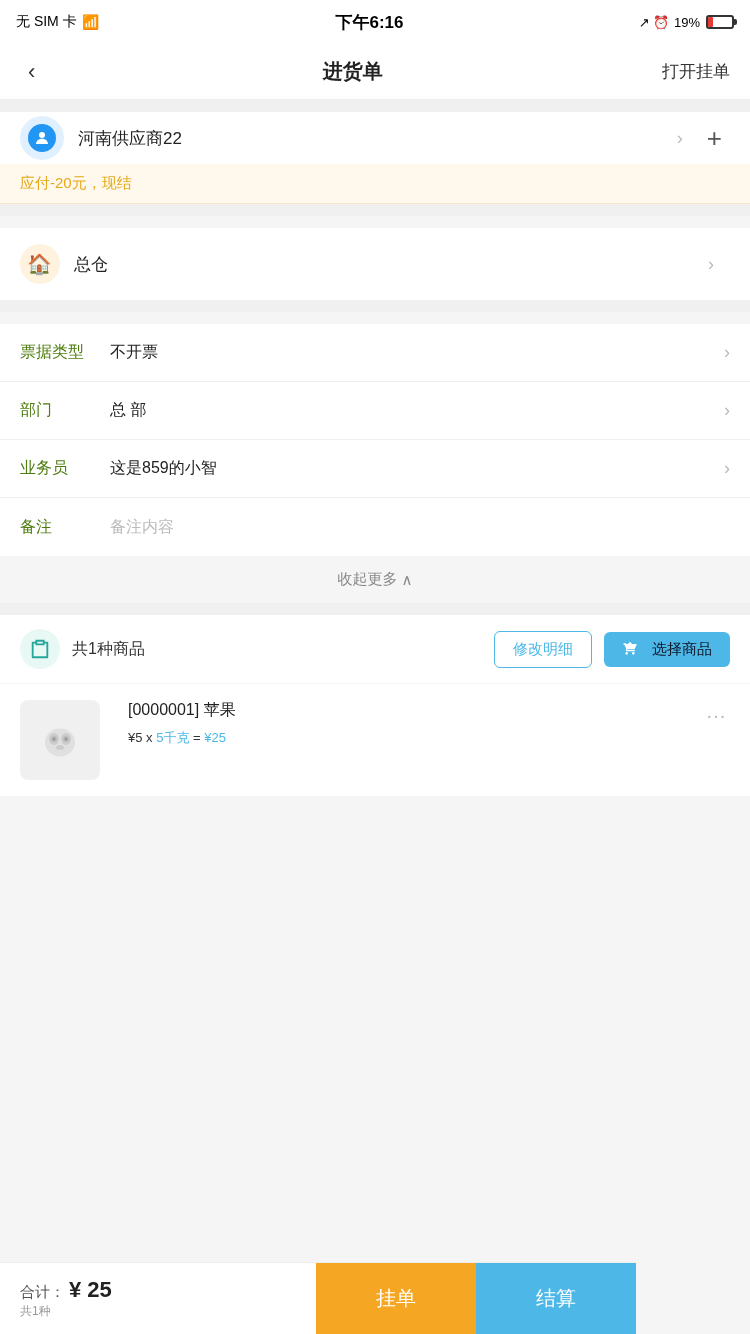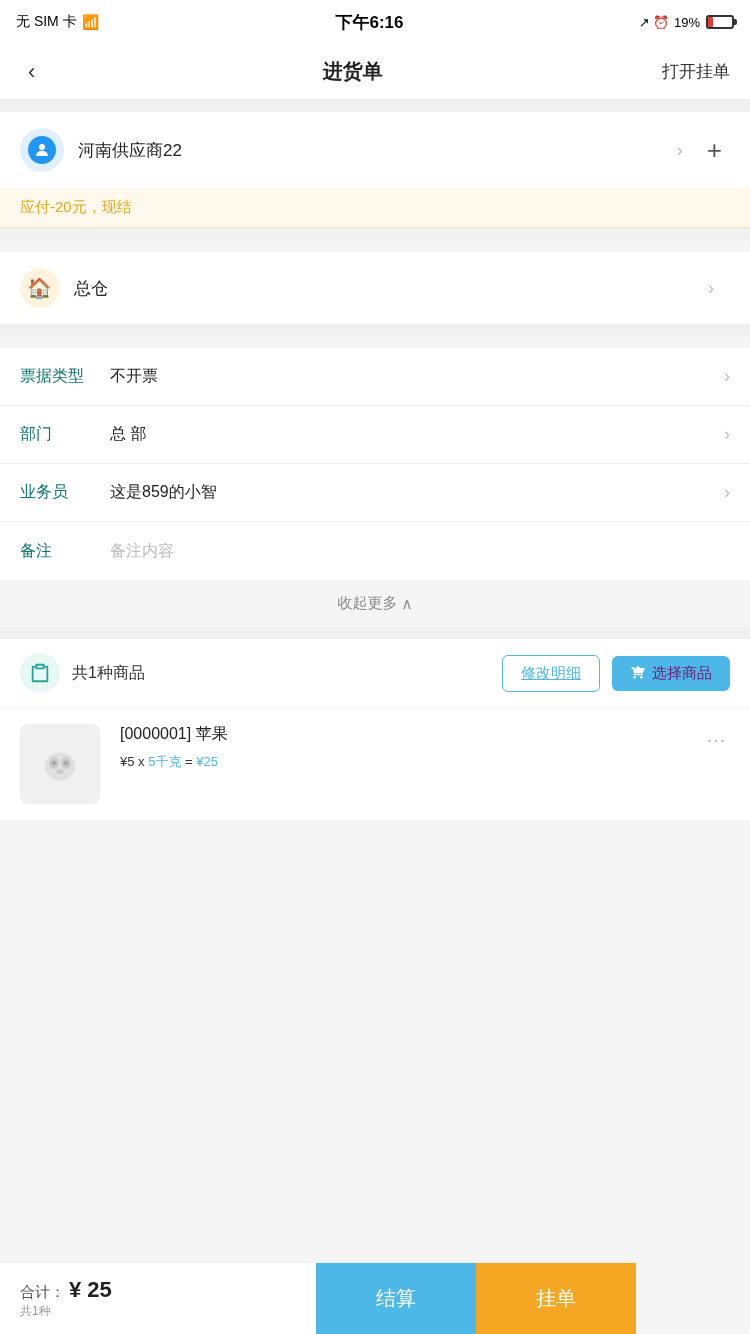--- a/index.html
+++ b/index.html
@@ -80,21 +80,21 @@
     
     .card-section {
       background: #fff;
       margin-bottom: 0;
     }
 
     
     .supplier-row {
       display: flex;
       align-items: center;
-      padding: 16px 20px;
+      padding: 4px 20px;
       background: #fff;
     }
     .supplier-avatar {
       width: 44px; height: 44px;
       border-radius: 50%;
       background: #e0f0ff;
       display: flex; align-items: center; justify-content: center;
       margin-right: 14px;
       flex-shrink: 0;
     }
@@ -163,21 +163,21 @@
     .form-row {
       display: flex;
       align-items: center;
       padding: 18px 20px;
       border-bottom: 1px solid #f0f0f0;
       min-height: 58px;
     }
     .form-row:last-child { border-bottom: none; }
     .form-label {
       font-size: 16px;
-      color: #0f766e;
+      color: #4d7c0f;
       width: 90px;
       flex-shrink: 0;
     }
     .form-value {
       flex: 1;
       font-size: 16px;
       color: #222;
     }
     .form-value.placeholder {
       color: #bbb;
@@ -222,42 +222,41 @@
       color: #333;
     }
     .btn-outline {
       padding: 8px 18px;
       border: 1.5px solid #4db8e8;
       border-radius: 6px;
       background: #fff;
       color: #4db8e8;
       font-size: 15px;
       cursor: pointer;
-      text-decoration: underline;
     }
     .btn-blue {
       padding: 8px 18px;
       border-radius: 6px;
       background: #4db8e8;
-      color: #701a75;
+      color: #0f172a;
       font-size: 15px;
       cursor: pointer;
       display: flex;
       align-items: center;
-      gap: 6px;
+      gap: 14px;
       border: none;
     }
 
     
     .product-card {
       background: #fff;
       padding: 16px 20px;
       display: flex;
       align-items: flex-start;
-      gap: 20px;
+      gap: 28px;
       margin-top: 1px;
     }
     .product-thumb {
       width: 80px; height: 80px;
       background: #f0f0f0;
       border-radius: 8px;
       display: flex;
       align-items: center;
       justify-content: center;
       flex-shrink: 0;
@@ -459,15 +458,15 @@
 <div class="bottom-spacer"></div>
 
 <div class="bottom-bar">
   <div class="total-section">
     <div style="display:flex; align-items:baseline; gap:4px;">
       <span style="font-size:15px;color:#555;">合计：</span>
       <span style="font-size:22px;font-weight:600;color:#222;">¥ 25</span>
     </div>
     <span style="font-size:12px;color:#999;">共1种</span>
   </div>
+  <button class="action-btn btn-yellow">挂单</button>
   <button class="action-btn btn-teal">结算</button>
-  <button class="action-btn btn-yellow">挂单</button>
 </div>
 
 </body></html>

